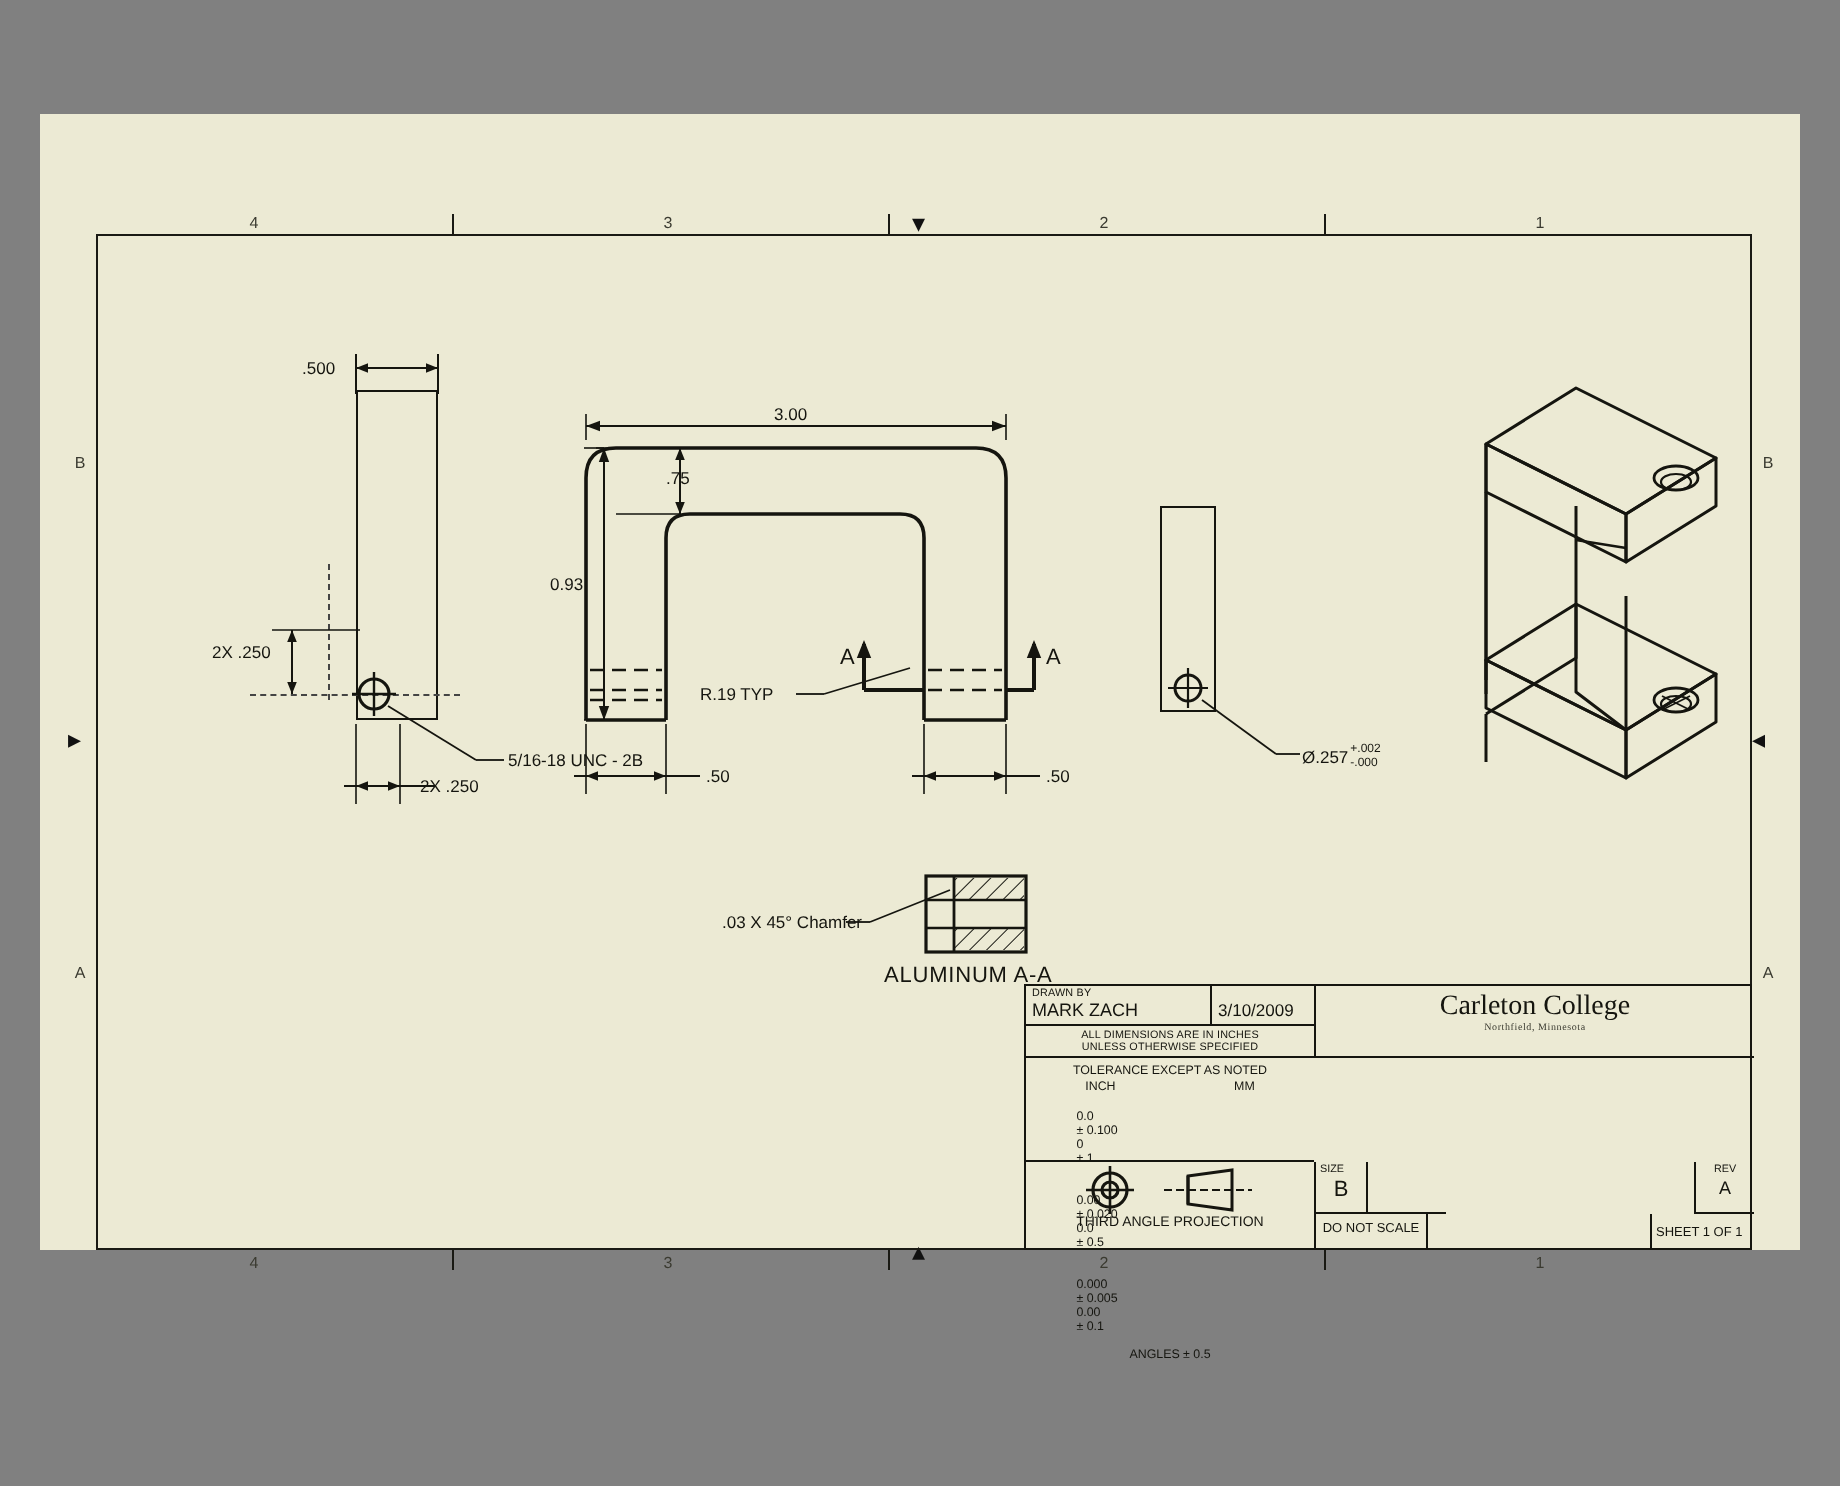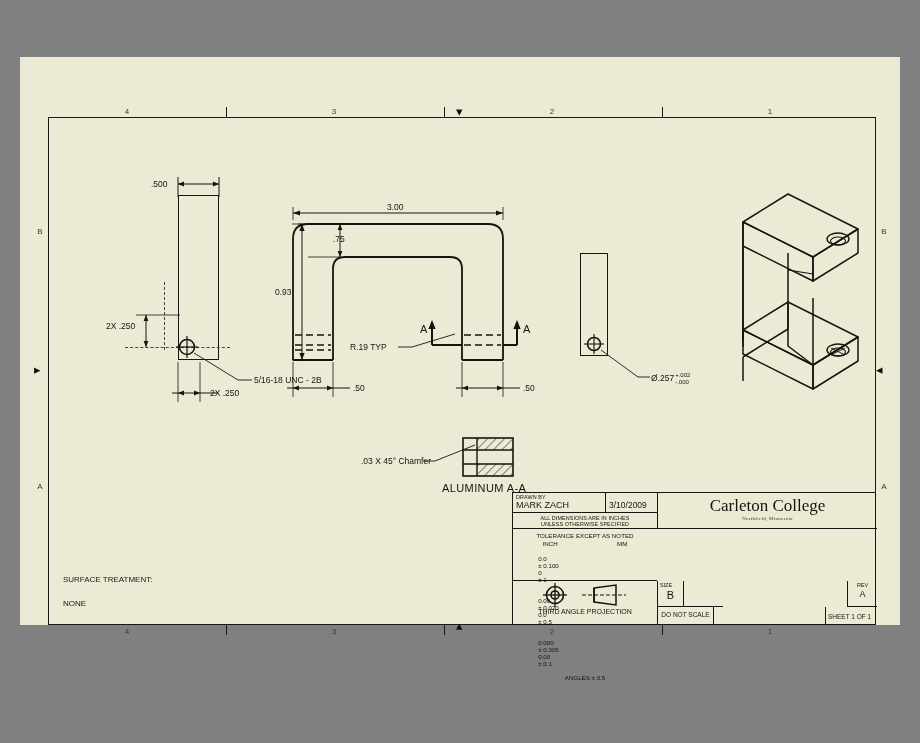--- a/index.html
+++ b/index.html
@@ -33,21 +33,21 @@
     border:1.5px solid #15150f;box-sizing:border-box;font-size:7px;color:#15150f;
   }
   #titleblock .cell{position:absolute;box-sizing:border-box;}
   #titleblock .bl{border-left:1.2px solid #15150f;}
   #titleblock .bb{border-bottom:1.2px solid #15150f;}
   #titleblock .br{border-right:1.2px solid #15150f;}
   .tiny{font-size:5.4px;letter-spacing:.1px;}
   .lbl-sm{font-size:5.4px;}
   .ctr{text-align:center;}
   .college{
-    font-family:"Liberation Serif",serif;font-size:17px;text-align:center;color:#15150f;
+    font-family:"Liberation Serif",serif;font-size:14px;text-align:center;color:#15150f;
   }
   .college-sub{
     font-family:"Liberation Serif",serif;font-size:5px;text-align:center;color:#3a3a30;
     letter-spacing:.3px;
   }
   .title-big{font-size:15px;text-align:center;letter-spacing:.4px;}
   .tol-row{font-size:6.2px;white-space:pre;}
   .mat-note{position:absolute;font-size:8px;color:#15150f;line-height:12px;white-space:pre;}
 </style>
 </head>
@@ -260,24 +260,20 @@
       <ellipse cx="818" cy="182" rx="11" ry="6" fill="none" stroke="#15150f" stroke-width="1.4"></ellipse>
       <ellipse cx="818" cy="184" rx="7.5" ry="4" fill="none" stroke="#15150f" stroke-width="1.1"></ellipse>
 
       <ellipse cx="818" cy="293" rx="11" ry="6" fill="none" stroke="#15150f" stroke-width="1.4"></ellipse>
       <ellipse cx="818" cy="295" rx="7.5" ry="4" fill="none" stroke="#15150f" stroke-width="1.1"></ellipse>
       <line x1="811" y1="291" x2="825" y2="298" stroke="#15150f" stroke-width="0.9"></line>
       <line x1="811" y1="298" x2="825" y2="291" stroke="#15150f" stroke-width="0.9"></line>
     </svg>
   </div>
 
-  <div class="mat-note" style="left:34px;top:505px;">
-    <span>SURFACE TREATMENT:</span><br>
-    <span>NONE</span>
-  </div>
 
   <div id="titleblock">
 
     <div class="cell bb" style="left:0;top:0;width:92px;height:20px;">
       <div class="tiny" style="padding:1px 0 0 3px;">DRAWN BY</div>
       <div style="font-size:9px;padding-left:3px;line-height:10px;">MARK ZACH</div>
     </div>
     <div class="cell bb bl" style="left:92px;top:0;width:52px;height:20px;">
       <div style="font-size:8.5px;padding:7px 0 0 3px;">3/10/2009</div>
     </div>

